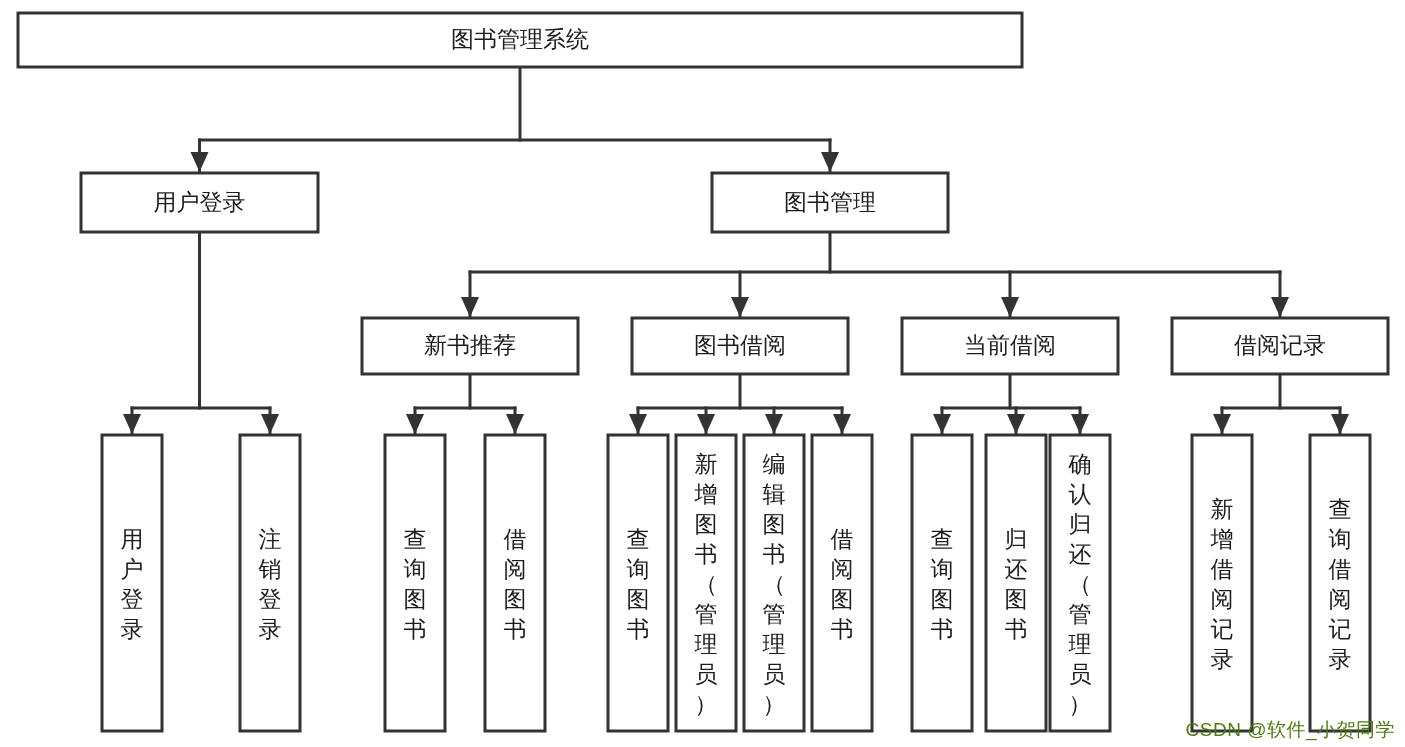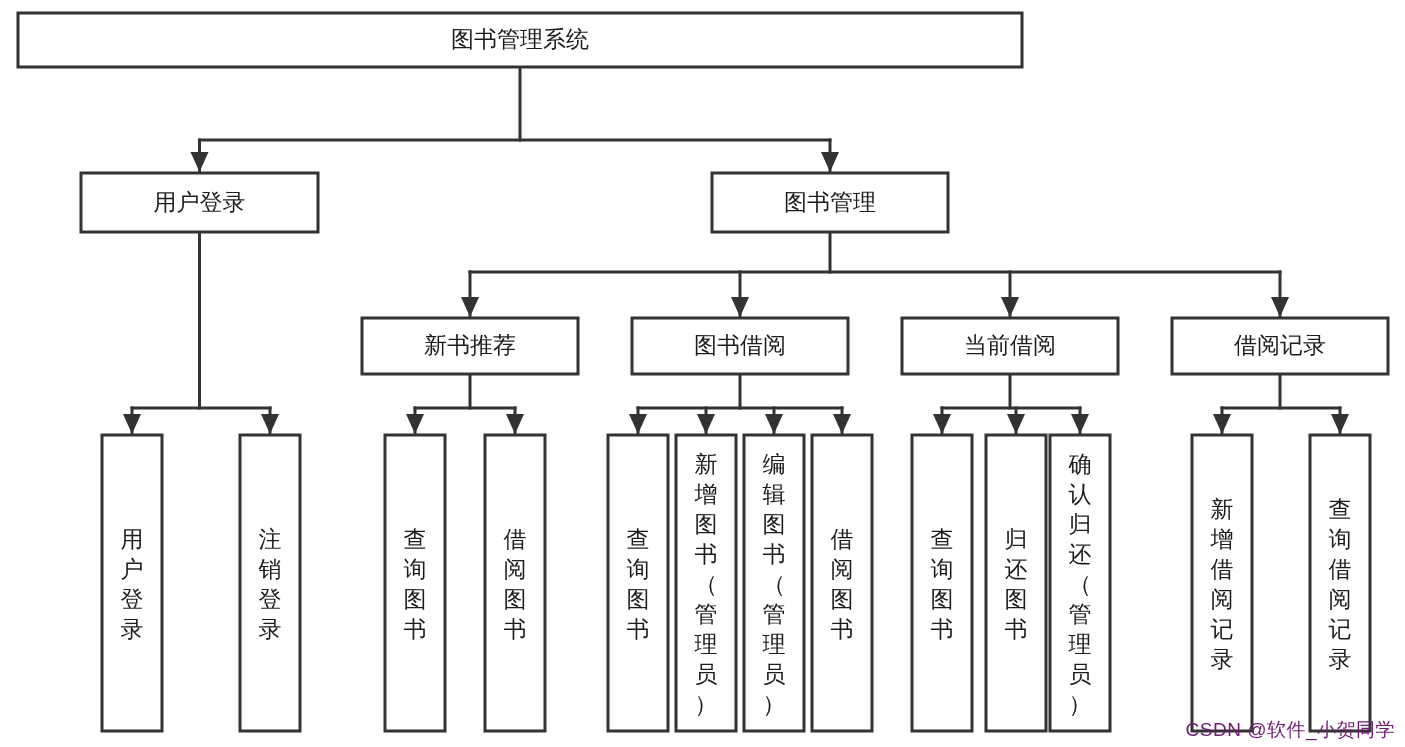--- a/index.html
+++ b/index.html
@@ -51,21 +51,21 @@
     font-size: 23px;
     fill: #1c1c1c;
     text-anchor: middle;
   }
   .watermark {
     position: absolute;
     right: 10px;
     bottom: 4px;
     font-family: "Liberation Sans", "DejaVu Sans", sans-serif;
     font-size: 19px;
-    color: #701a75;
+    color: #4d7c0f;
     letter-spacing: 0.5px;
     white-space: nowrap;
     user-select: none;
   }
 </style>
 </head>
 <body>
 
 <div id="diagram-root">
   <svg class="diagram" viewBox="0 0 1405 747" xmlns="http://www.w3.org/2000/svg">

